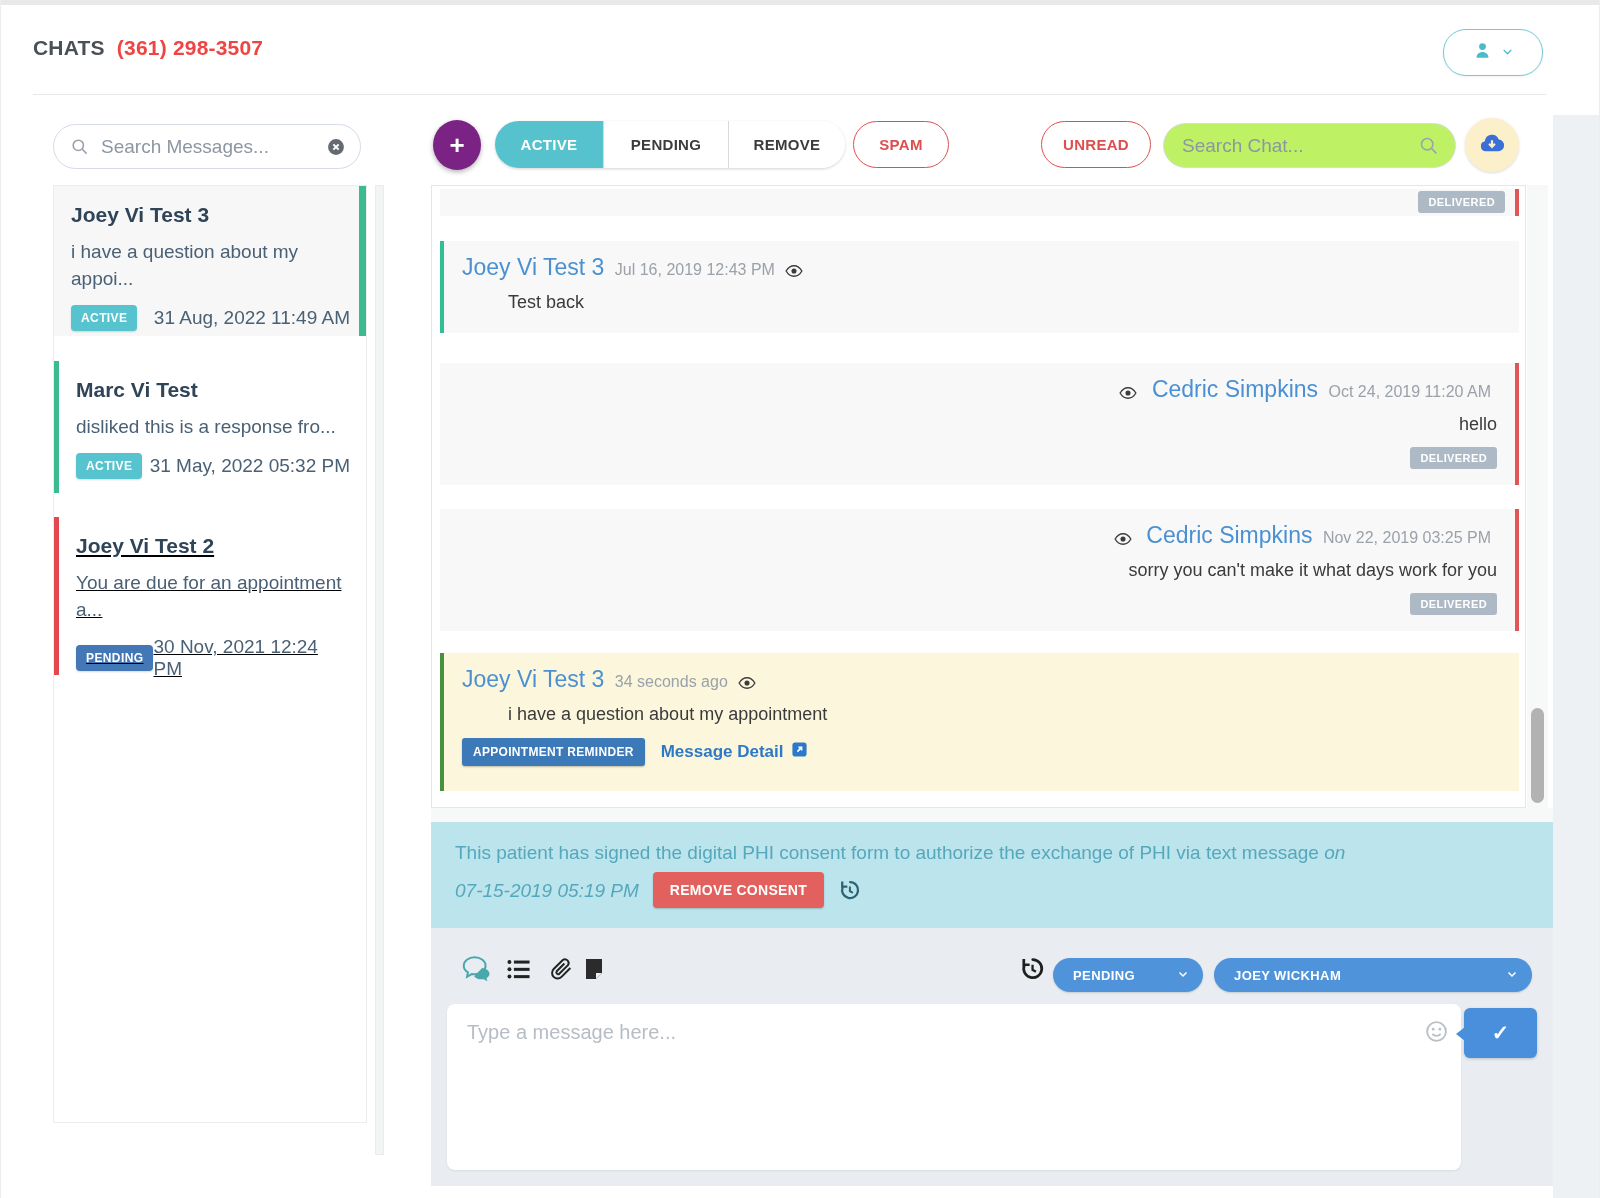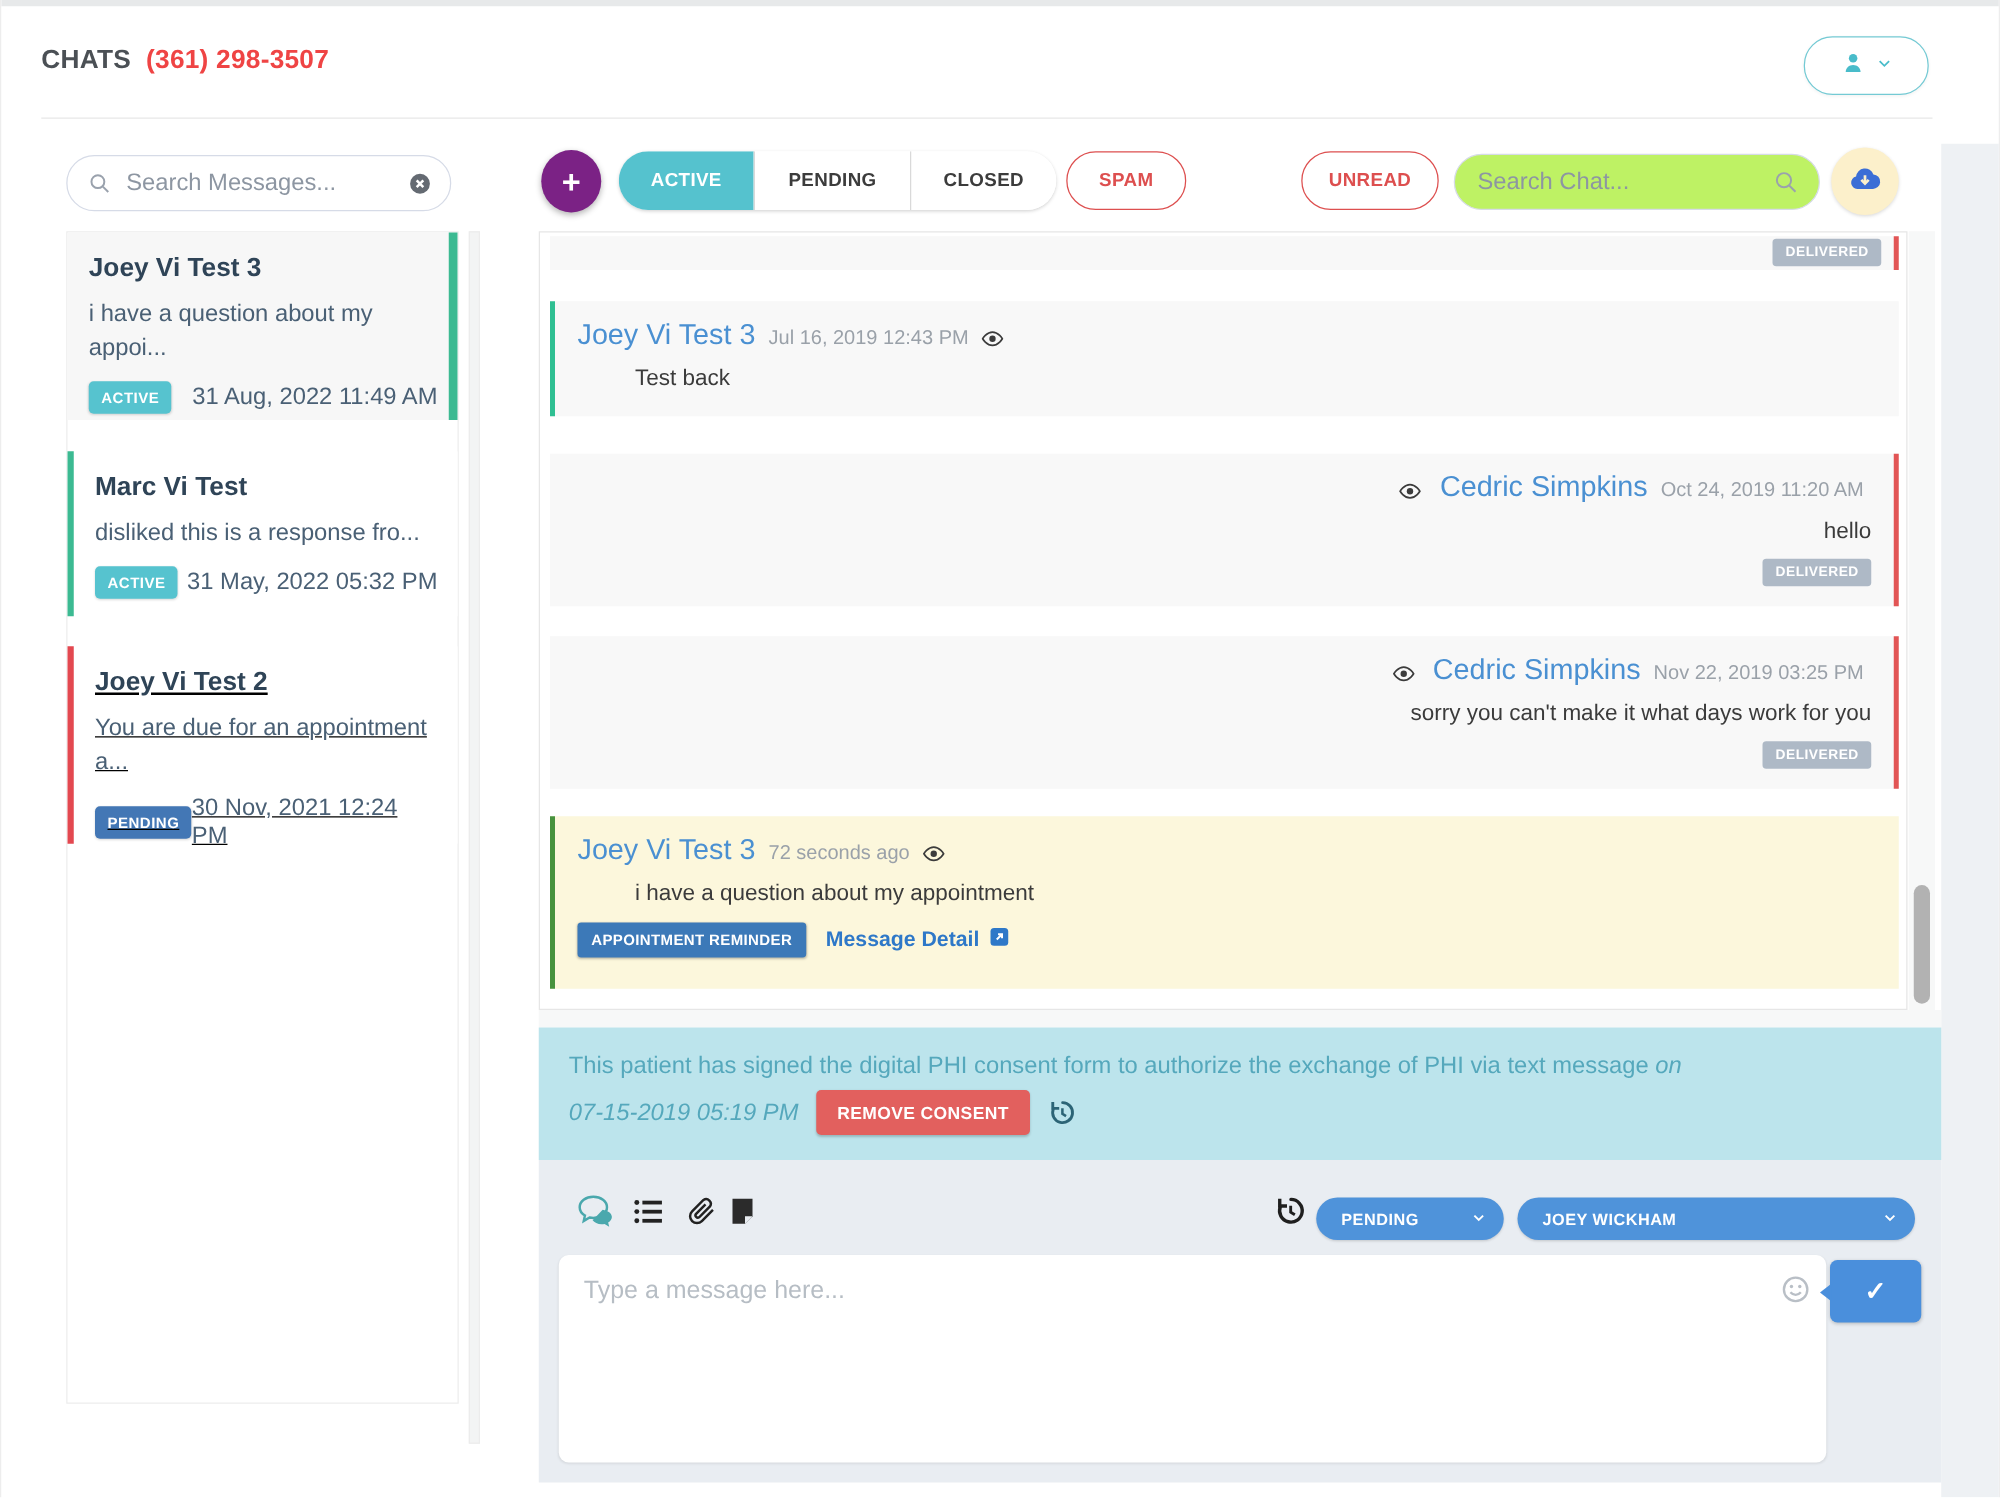--- a/index.html
+++ b/index.html
@@ -198,21 +198,21 @@
         </div>
       </div>
     </div>
   </div>
   <div class="side-track"></div>
 
   <div class="plus-btn">+</div>
   <div class="tab-group">
     <div class="tab tab-active active">ACTIVE</div>
     <div class="tab tab-pending">PENDING</div>
-    <div class="tab tab-closed">CLOSED</div>
+    <div class="tab tab-closed">REMOVE</div>
   </div>
   <div class="pill-outline pill-spam">SPAM</div>
   <div class="pill-outline pill-unread">UNREAD</div>
   <div class="search-chat">
     <input type="text" placeholder="Search Chat..." style="">
     <span class="icon-grey">
         <svg width="21" height="21" viewBox="0 0 24 24">
           <circle cx="10.5" cy="10.5" r="6.5" fill="none" stroke="currentColor" stroke-width="1.8"></circle>
           <path d="M15.5 15.5 21 21" stroke="currentColor" stroke-width="1.8"></path>
         </svg>
@@ -264,21 +264,21 @@
           </svg>
         </span>
       <span class="msg-name" style="margin-left:10px;">Cedric Simpkins</span>
       <span class="msg-time">Nov 22, 2019 03:25 PM</span>
       <div class="msg-body">sorry you can't make it what days work for you</div>
       <span class="delivered">DELIVERED</span>
     </div>
 
     <div class="msg inbound highlight m4">
       <span class="msg-name">Joey Vi Test 3</span>
-      <span class="msg-time">72 seconds ago</span>
+      <span class="msg-time">34 seconds ago</span>
       <span class="eye">
           <svg width="18" height="18" viewBox="0 0 24 24">
             <path d="M1.5 12S5.5 5 12 5s10.5 7 10.5 7-4 7-10.5 7S1.5 12 1.5 12z" fill="none" stroke="#3c3c3c" stroke-width="1.8"></path>
             <circle cx="12" cy="12" r="3.4" fill="#3c3c3c"></circle>
           </svg>
         </span>
       <div class="msg-body">i have a question about my appointment</div>
       <div class="tag-row">
         <span class="tag-badge">APPOINTMENT REMINDER</span>
         <span class="msg-detail">

